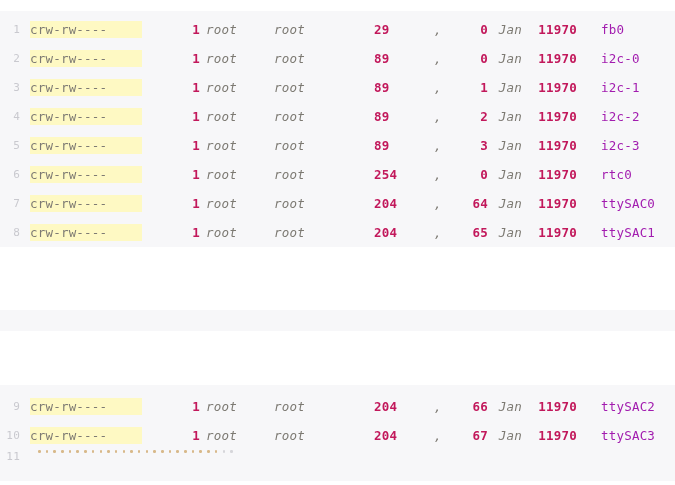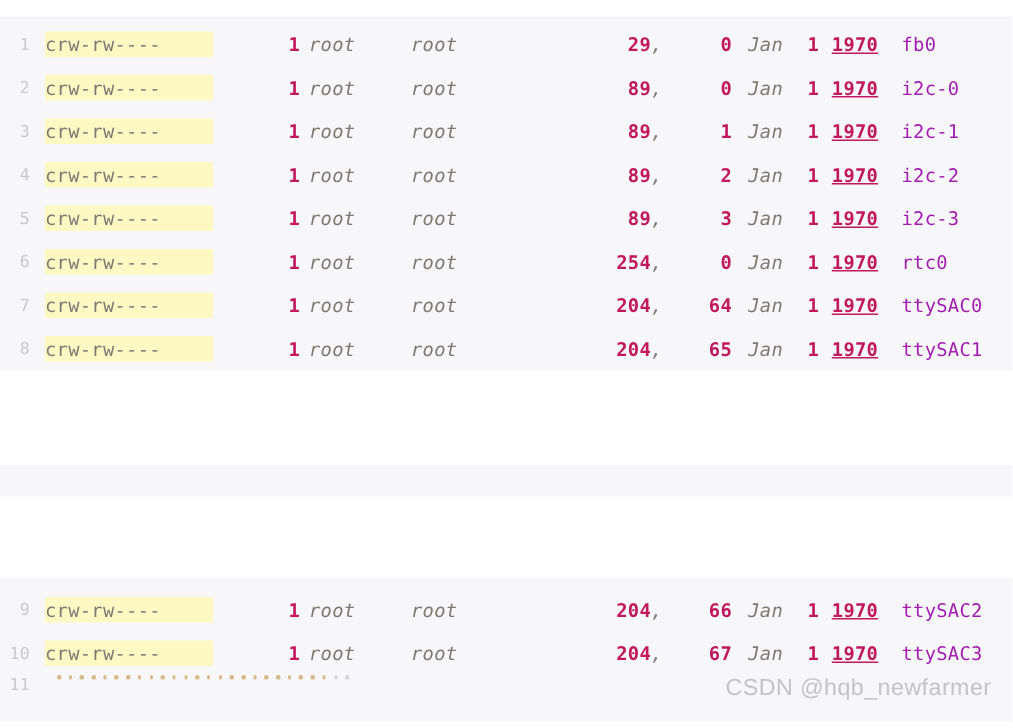--- a/index.html
+++ b/index.html
@@ -78,26 +78,26 @@
   }
   .t-num   { color: #c2185b; font-weight: bold; }
   .t-plain { color: #7d7a73; font-style: italic; }
   .t-name  { color: #a21caf; }
 
   
   .c-perm   { width: 112px; }
   .c-links  { width: 58px;  text-align: right; }
   .c-owner  { width: 62px;  padding-left: 6px; }
   .c-group  { width: 100px; padding-left: 6px; }
-  .c-major  { width: 60px;  text-align: right; }
+  .c-major  { width: 60px;  text-align: left; }
   .c-comma  { width: 10px; }
   .c-minor  { width: 44px;  text-align: right; }
   .c-mon    { width: 34px;  text-align: right; }
   .c-day    { width: 24px;  text-align: right; }
-  .c-year   { width: 48px;  text-align: center; text-decoration: underline; }
+  .c-year   { width: 48px;  text-align: left; }
   .c-file   { padding-left: 7px; }
 
   
   .dots-line {
     display: flex;
     align-items: flex-start;
     height: 29px;
   }
   .dots {
     display: flex;
@@ -316,15 +316,14 @@
       </div>
 
       <div class="code-line dots-line">
         <span class="ln">11</span>
         <span class="dots" id="ellipsis-dots"><span></span><span></span><span></span><span></span><span></span><span></span><span></span><span></span><span></span><span></span><span></span><span></span><span></span><span></span><span></span><span></span><span></span><span></span><span></span><span></span><span></span><span></span><span></span><span></span><span></span><span></span></span>
       </div>
 
     </div>
   </div>
 
-  <div class="watermark">CSDN @hqb_newfarmer</div>
 
 </div>
 
 </body></html>

